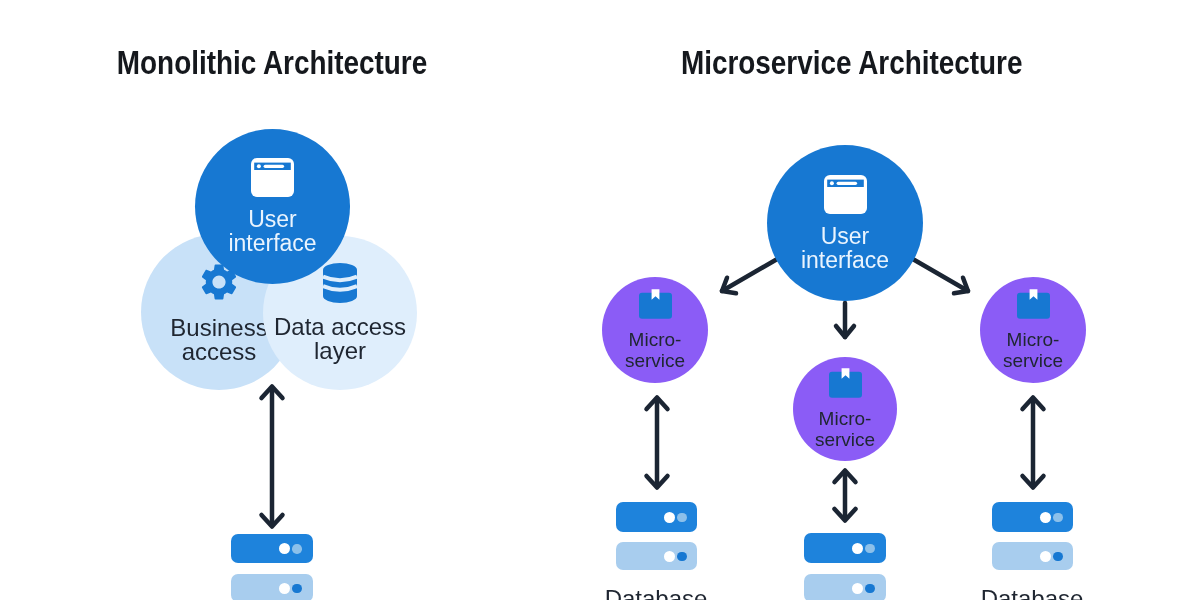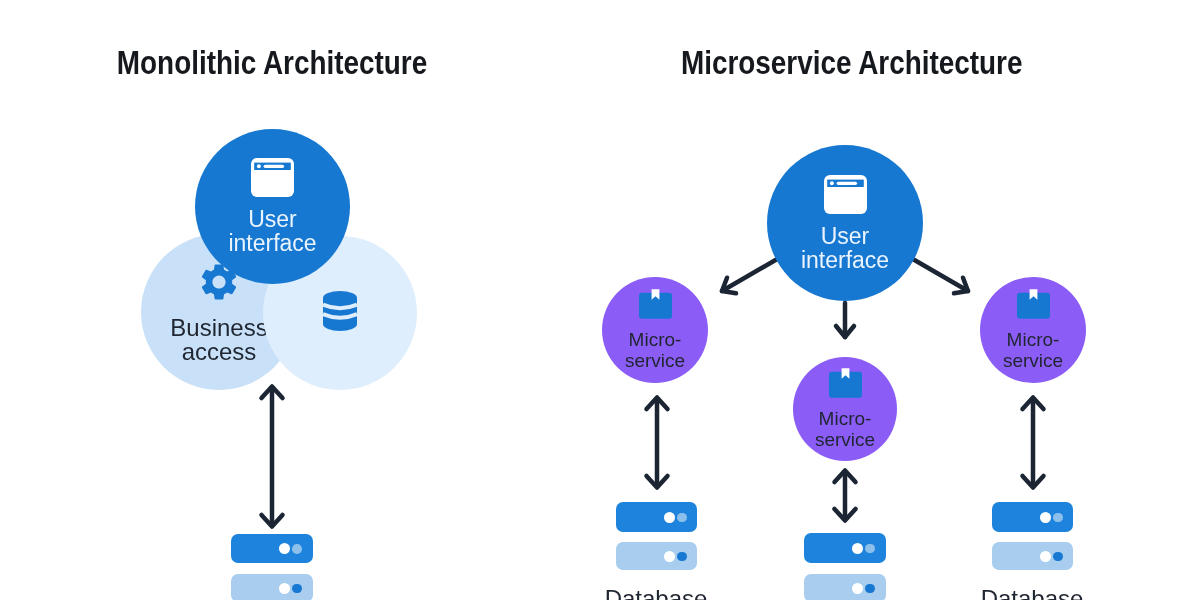--- a/index.html
+++ b/index.html
@@ -52,20 +52,24 @@
   <div class="circle c-paler" style="left:263px;top:236px;width:154px;height:154px;z-index:2;">
     <span class="icon-wrap">
       <svg width="34" height="40" viewBox="0 0 34 40">
         <ellipse cx="17" cy="7" rx="17" ry="7" fill="#1778d2"></ellipse>
         <rect x="0" y="7" width="34" height="26" fill="#1778d2"></rect>
         <ellipse cx="17" cy="33" rx="17" ry="7" fill="#1778d2"></ellipse>
         <path d="M0,13.5 Q17,21 34,13.5" stroke="#dfeefc" stroke-width="4" fill="none"></path>
         <path d="M0,23 Q17,30.5 34,23" stroke="#dfeefc" stroke-width="4" fill="none"></path>
       </svg>
     </span>
+    <div class="lbl mt8">
+      <div>Data access</div>
+      <div>layer</div>
+    </div>
   </div>
 
   <div class="circle c-blue" style="left:195px;top:129px;width:155px;height:155px;z-index:3;">
     <span class="icon-wrap">
       <svg width="43" height="39" viewBox="0 0 43 39">
         <rect x="0" y="0" width="43" height="39" rx="6" fill="#ffffff"></rect>
         <rect x="3.2" y="4.6" width="36.6" height="7.4" fill="#1778d2"></rect>
         <circle cx="7.9" cy="8.3" r="2" fill="#ffffff"></circle>
         <rect x="12.6" y="6.7" width="20.5" height="3.2" rx="1.6" fill="#ffffff"></rect>
       </svg>

